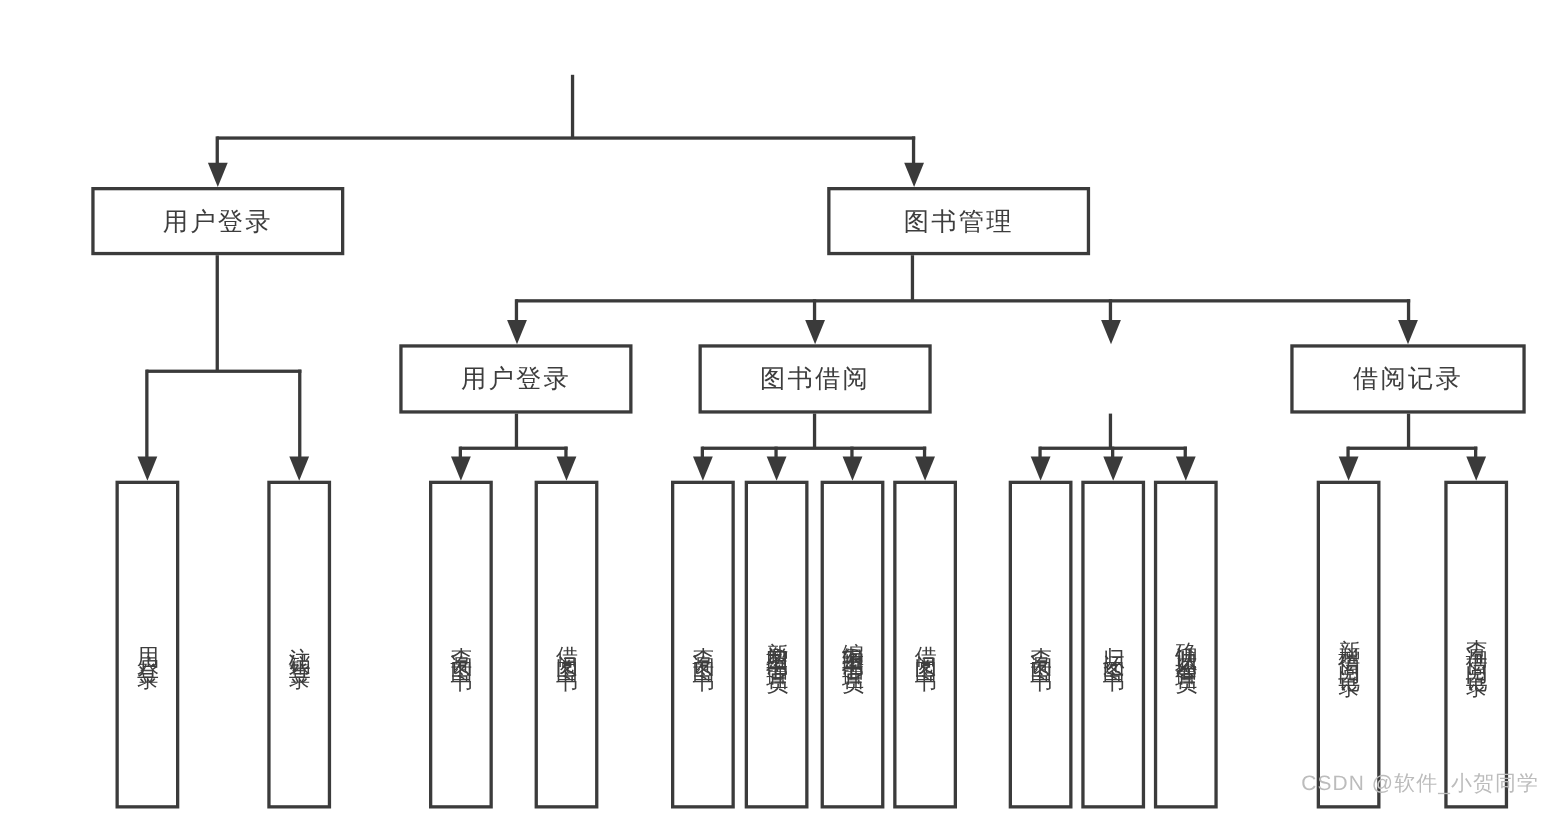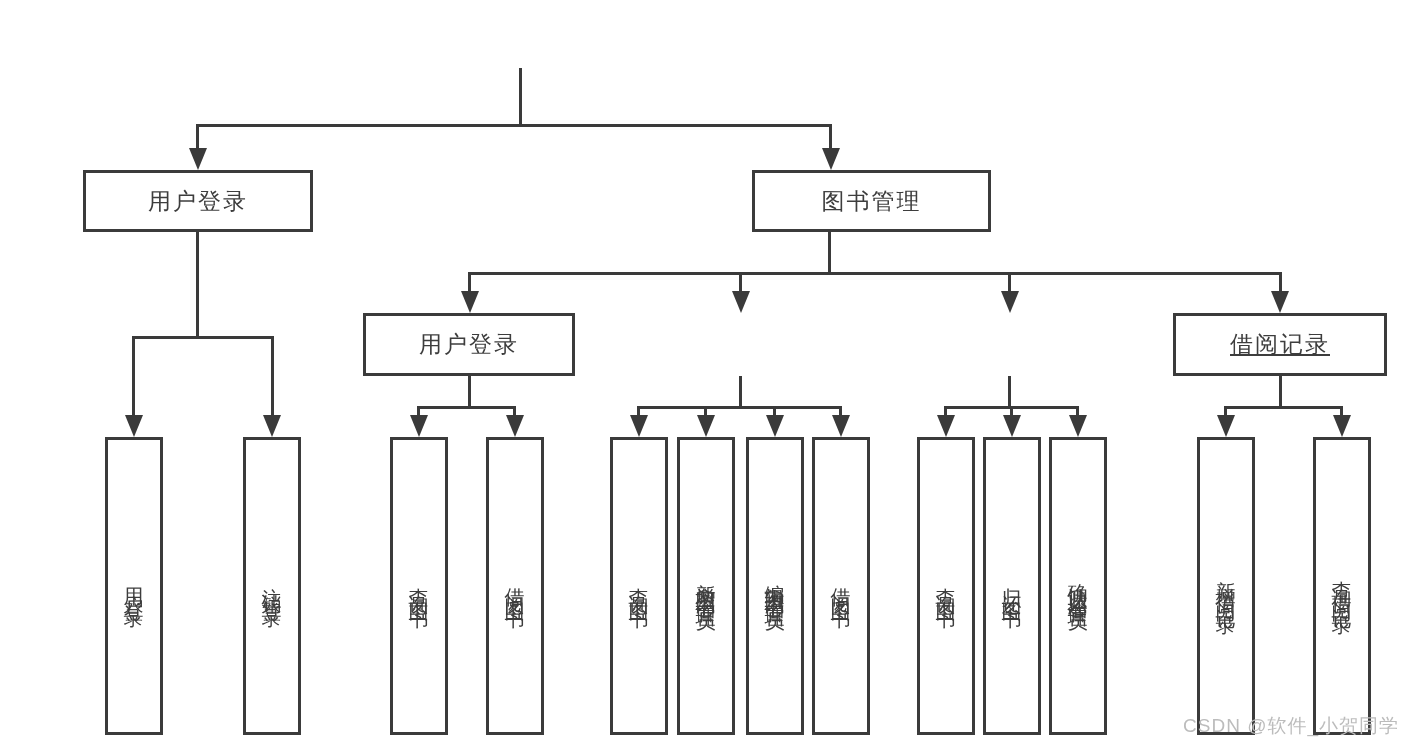--- a/index.html
+++ b/index.html
@@ -52,21 +52,21 @@
     position: absolute;
     width: 0;
     height: 0;
     border-left: 9px solid transparent;
     border-right: 9px solid transparent;
     border-top: 22px solid #3a3a3a;
   }
   .watermark {
     position: absolute;
     right: 6px;
-    bottom: 8px;
+    bottom: 22px;
     color: #bcbcbc;
     font-size: 19px;
     letter-spacing: 1px;
     white-space: nowrap;
   }
 </style>
 </head>
 <body>
 
 <div id="canvas">
@@ -100,21 +100,24 @@
   <div class="vline" style="left:739px; top:272px; height:20px;"></div>
   <div class="arrow" style="left:732px; top:291px;"></div>
   <div class="vline" style="left:1008px; top:272px; height:20px;"></div>
   <div class="arrow" style="left:1001px; top:291px;"></div>
   <div class="vline" style="left:1279px; top:272px; height:20px;"></div>
   <div class="arrow" style="left:1271px; top:291px;"></div>
 
   <div class="box" style="left:363px; top:313px; width:212px; height:63px;">
     <span>用户登录</span>
   </div>
-  <div class="box" style="left:1173px; top:313px; width:214px; height:63px;text-decoration:underline;">
+  <div class="box" style="left:635px; top:313px; width:212px; height:63px;">
+    <span>图书借阅</span>
+  </div>
+  <div class="box" style="left:1173px; top:313px; width:214px; height:63px;">
     <span>借阅记录</span>
   </div>
 
   <div class="vline" style="left:468px; top:376px; height:32px;"></div>
   <div class="hline" style="left:418px; top:406px; width:98px;"></div>
   <div class="vline" style="left:417px; top:406px; height:12px;"></div>
   <div class="arrow" style="left:410px; top:415px;"></div>
   <div class="vline" style="left:513px; top:406px; height:12px;"></div>
   <div class="arrow" style="left:506px; top:415px;"></div>
 

